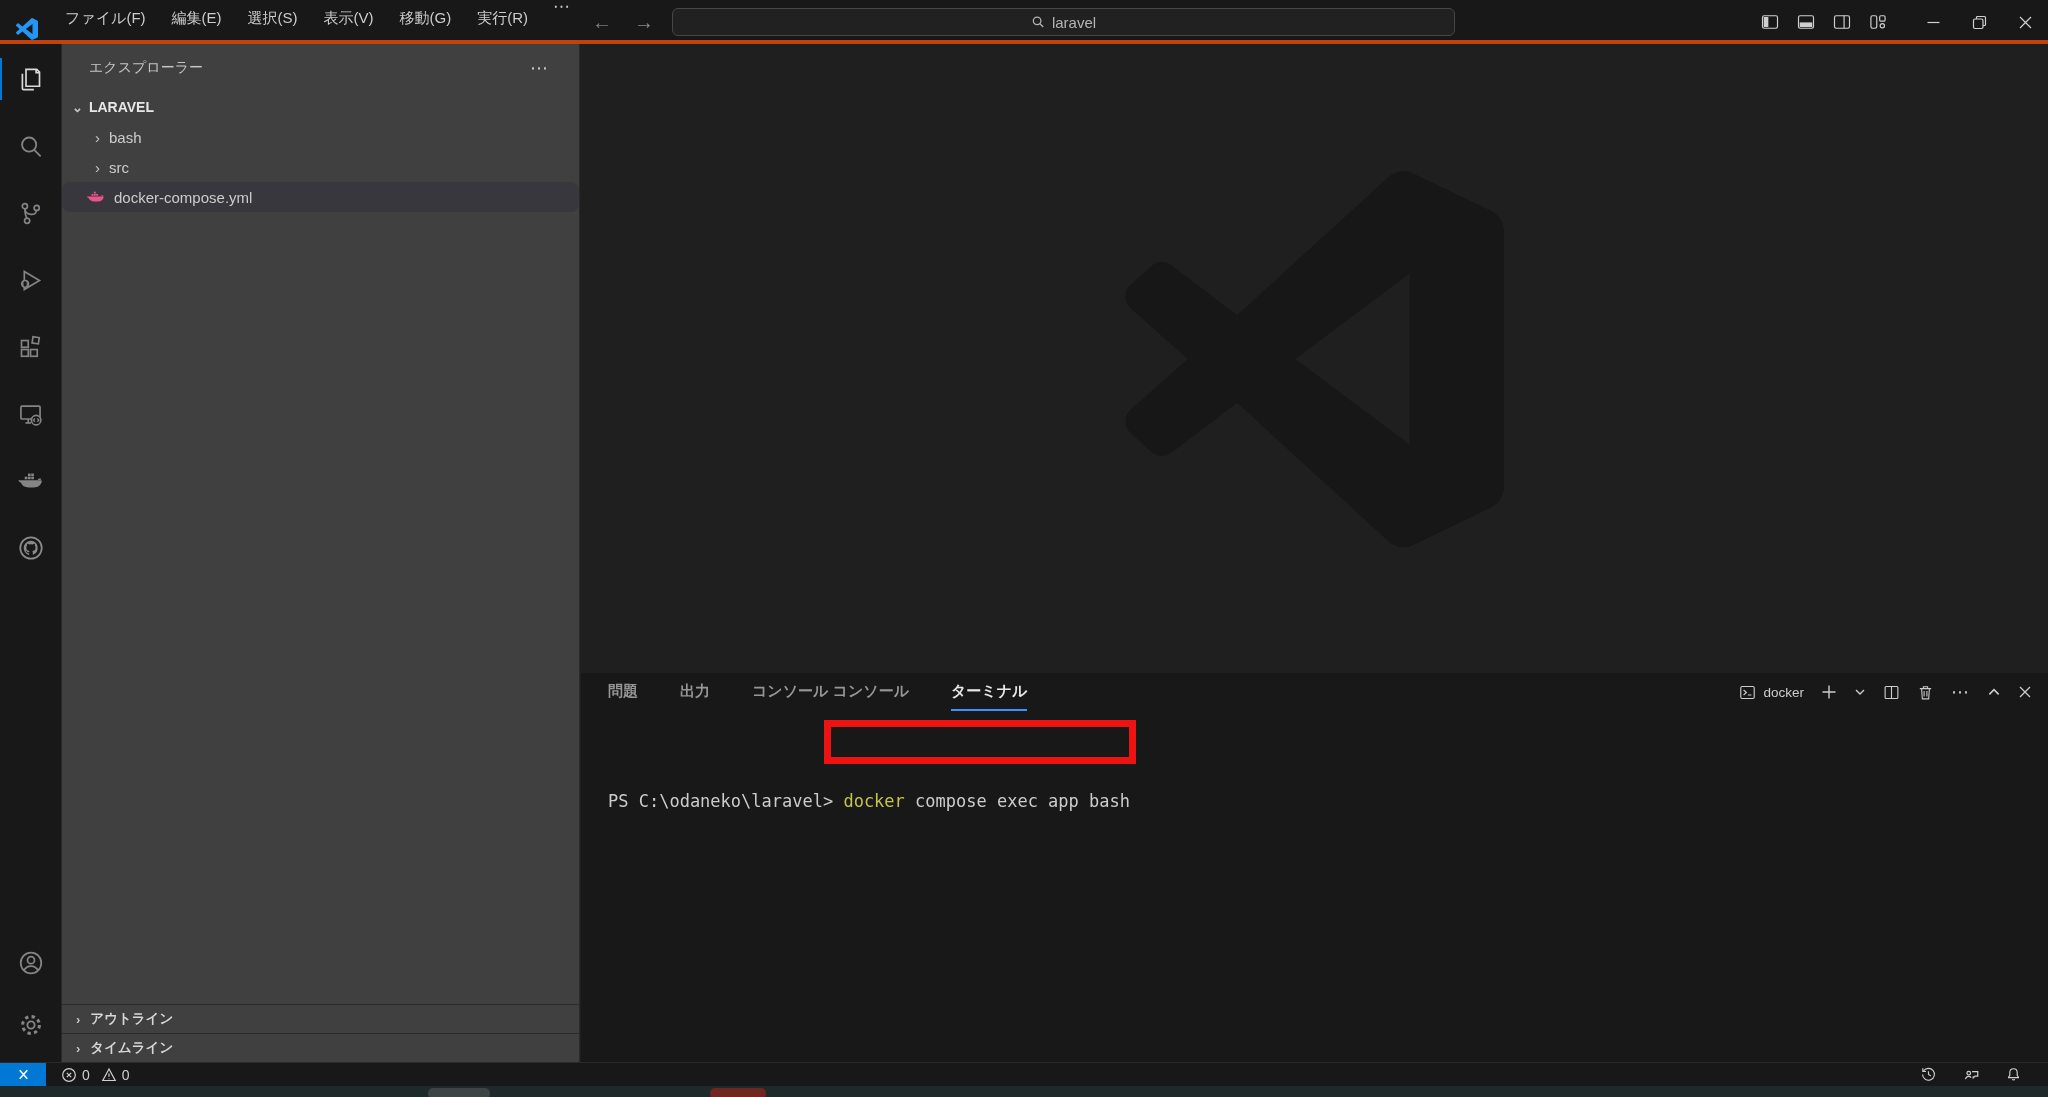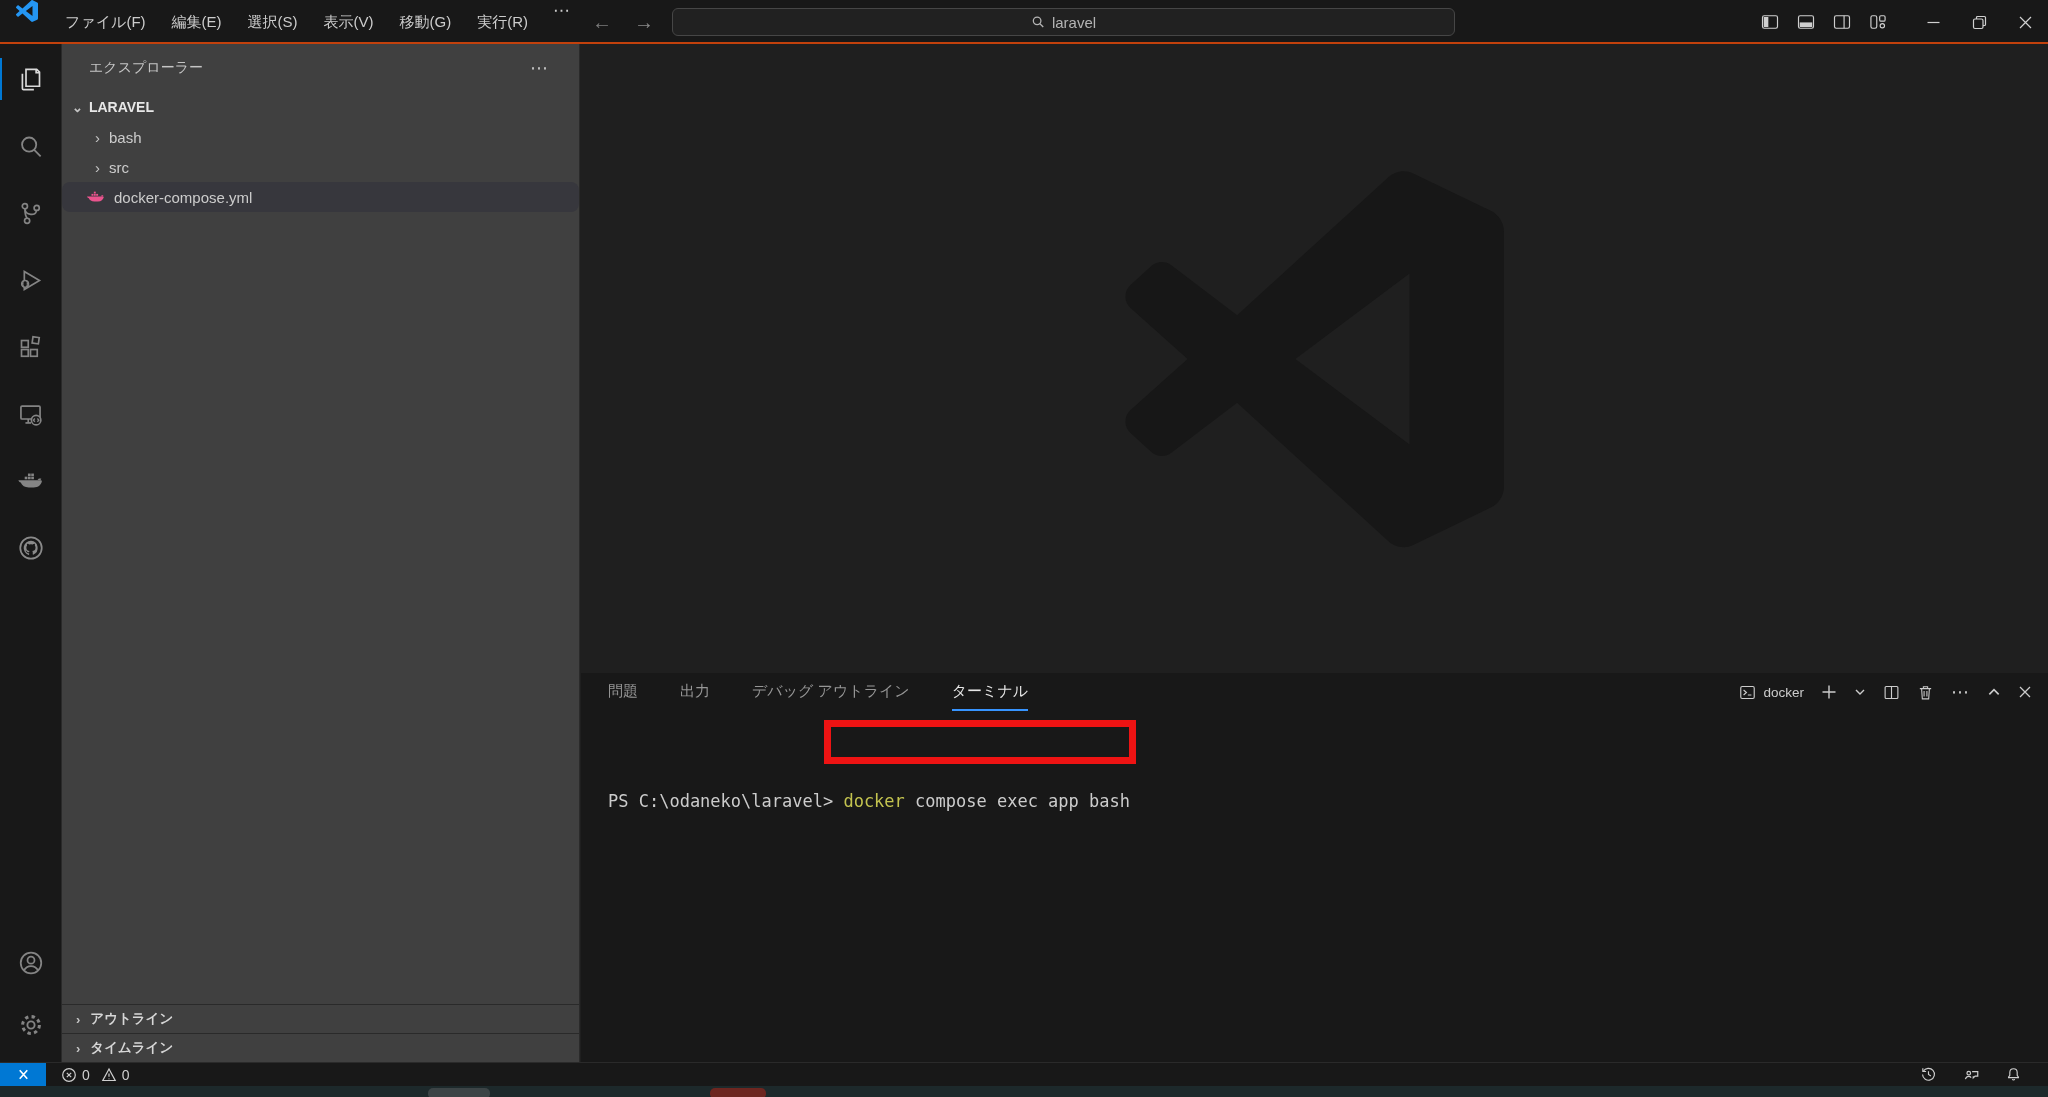--- a/index.html
+++ b/index.html
@@ -6,21 +6,21 @@
   html,body { width:2048px; height:1097px; }
   body {
     position:relative; overflow:hidden;
     background:#1f1f1f; color:#cccccc;
     font-family:"Liberation Sans", sans-serif;
   }
   svg { display:block; }
 
   
   .titlebar { position:absolute; left:0; top:0; width:2048px; height:44px;
-    background:#181818; border-bottom:2px solid #c2410c; display:flex; align-items:flex-start; }
+    background:#181818; border-bottom:4px solid #c2410c; display:flex; align-items:flex-end; }
   .vsc-logo { margin-left:16px; }
   .menus { display:flex; margin-left:14px; }
   .menu-item { padding:0 13px; font-size:15px; color:#cccccc; line-height:44px; cursor:default; }
   .menu-more { padding:0 12px; color:#cccccc; font-size:17px; }
   .nav-arrow { position:absolute; top:0; height:44px; display:flex; align-items:center; color:#7d7d7d; font-size:20px; }
   .nav-back { left:592px; }
   .nav-fwd { left:634px; color:#8b8b8b; }
   .searchbox { position:absolute; left:672px; top:8px; width:783px; height:28px;
     background:#212121; border:1px solid #464646; border-radius:6px;
     display:flex; align-items:center; justify-content:center; gap:7px; color:#b4b4b4; font-size:15px; }
@@ -51,21 +51,21 @@
   .sb-sec { height:29px; display:flex; align-items:center; gap:10px; padding-left:14px;
     border-top:1px solid #2a2a2a; color:#d6d6d6; font-weight:bold; font-size:13.5px; }
   .chev-glyph { color:#c5c5c5; font-size:13px; }
 
   
   .editor { position:absolute; left:581px; top:44px; width:1467px; height:629px;
     background:#1f1f1f; display:flex; align-items:center; justify-content:center; }
 
   
   .panel { position:absolute; left:581px; top:673px; width:1467px; height:389px; background:#181818; }
-  .panel-tabs { display:flex; gap:42px; padding-left:27px; height:38px; align-items:center; }
+  .panel-tabs { display:flex; gap:42px; padding-left:27px; height:38px; align-items:center;font-weight:bold; }
   .panel-tab { font-size:15px; color:#969696; height:38px; line-height:36px; }
   .panel-tab.active { color:#e7e7e7; border-bottom:2px solid #3794ff; }
   .panel-toolbar { position:absolute; right:16px; top:0; height:38px; display:flex; align-items:center; gap:17px; color:#cccccc; }
   .shell-picker { display:flex; align-items:center; gap:7px; font-size:13.5px; color:#cccccc; }
   .tb-ic { display:flex; align-items:center; justify-content:center; }
   .terminal { position:absolute; left:27px; top:53px; font-family:"DejaVu Sans Mono", monospace;
     font-size:17px; line-height:30px; color:#cccccc; white-space:pre;text-align:center; }
   .cmd-keyword { color:#c3c34f; }
   .term-cursor { display:inline-block; width:13px; height:24px; background:#c9c9c9; margin-left:6px; vertical-align:text-bottom; }
   .red-annotation { position:absolute; left:243px; top:47px; width:312px; height:44px;
@@ -309,21 +309,21 @@
     <svg width="382" height="378" viewBox="0 0 100 100">
       <path fill="#171717" d="M96.5 10.8 76 .9c-2.3-1.1-5-.6-6.8 1.2L29.4 38.4 12 25.2c-1.6-1.2-3.8-1.1-5.3.2L1.2 30.4c-1.8 1.6-1.8 4.5 0 6.1L16.3 50 1.2 63.5c-1.8 1.6-1.8 4.5 0 6.1l5.5 5c1.5 1.3 3.7 1.4 5.3.2l17.4-13.2L69.2 98c1.8 1.8 4.5 2.3 6.8 1.2l20.5-9.9c2.1-1 3.5-3.2 3.5-5.6V16.4c0-2.4-1.4-4.6-3.5-5.6ZM75 72.6 44.8 50 75 27.4Z"></path>
     </svg>
   </span>
 </div>
 
 <div class="panel">
   <div class="panel-tabs">
     <span class="panel-tab">問題</span>
     <span class="panel-tab">出力</span>
-    <span class="panel-tab">デバッグ アウトライン</span>
+    <span class="panel-tab">コンソール コンソール</span>
     <span class="panel-tab active">ターミナル</span>
   </div>
   <div class="panel-toolbar">
     <span class="shell-picker">
       <span>
         <svg width="17" height="17" viewBox="0 0 24 24" fill="none" stroke="#cccccc" stroke-width="1.6">
           <rect x="2.5" y="3.5" width="19" height="17" rx="2"></rect>
             <path d="m6.5 8.5 4 3.5-4 3.5M12.5 15.5h5"></path>
         </svg>
       </span>

